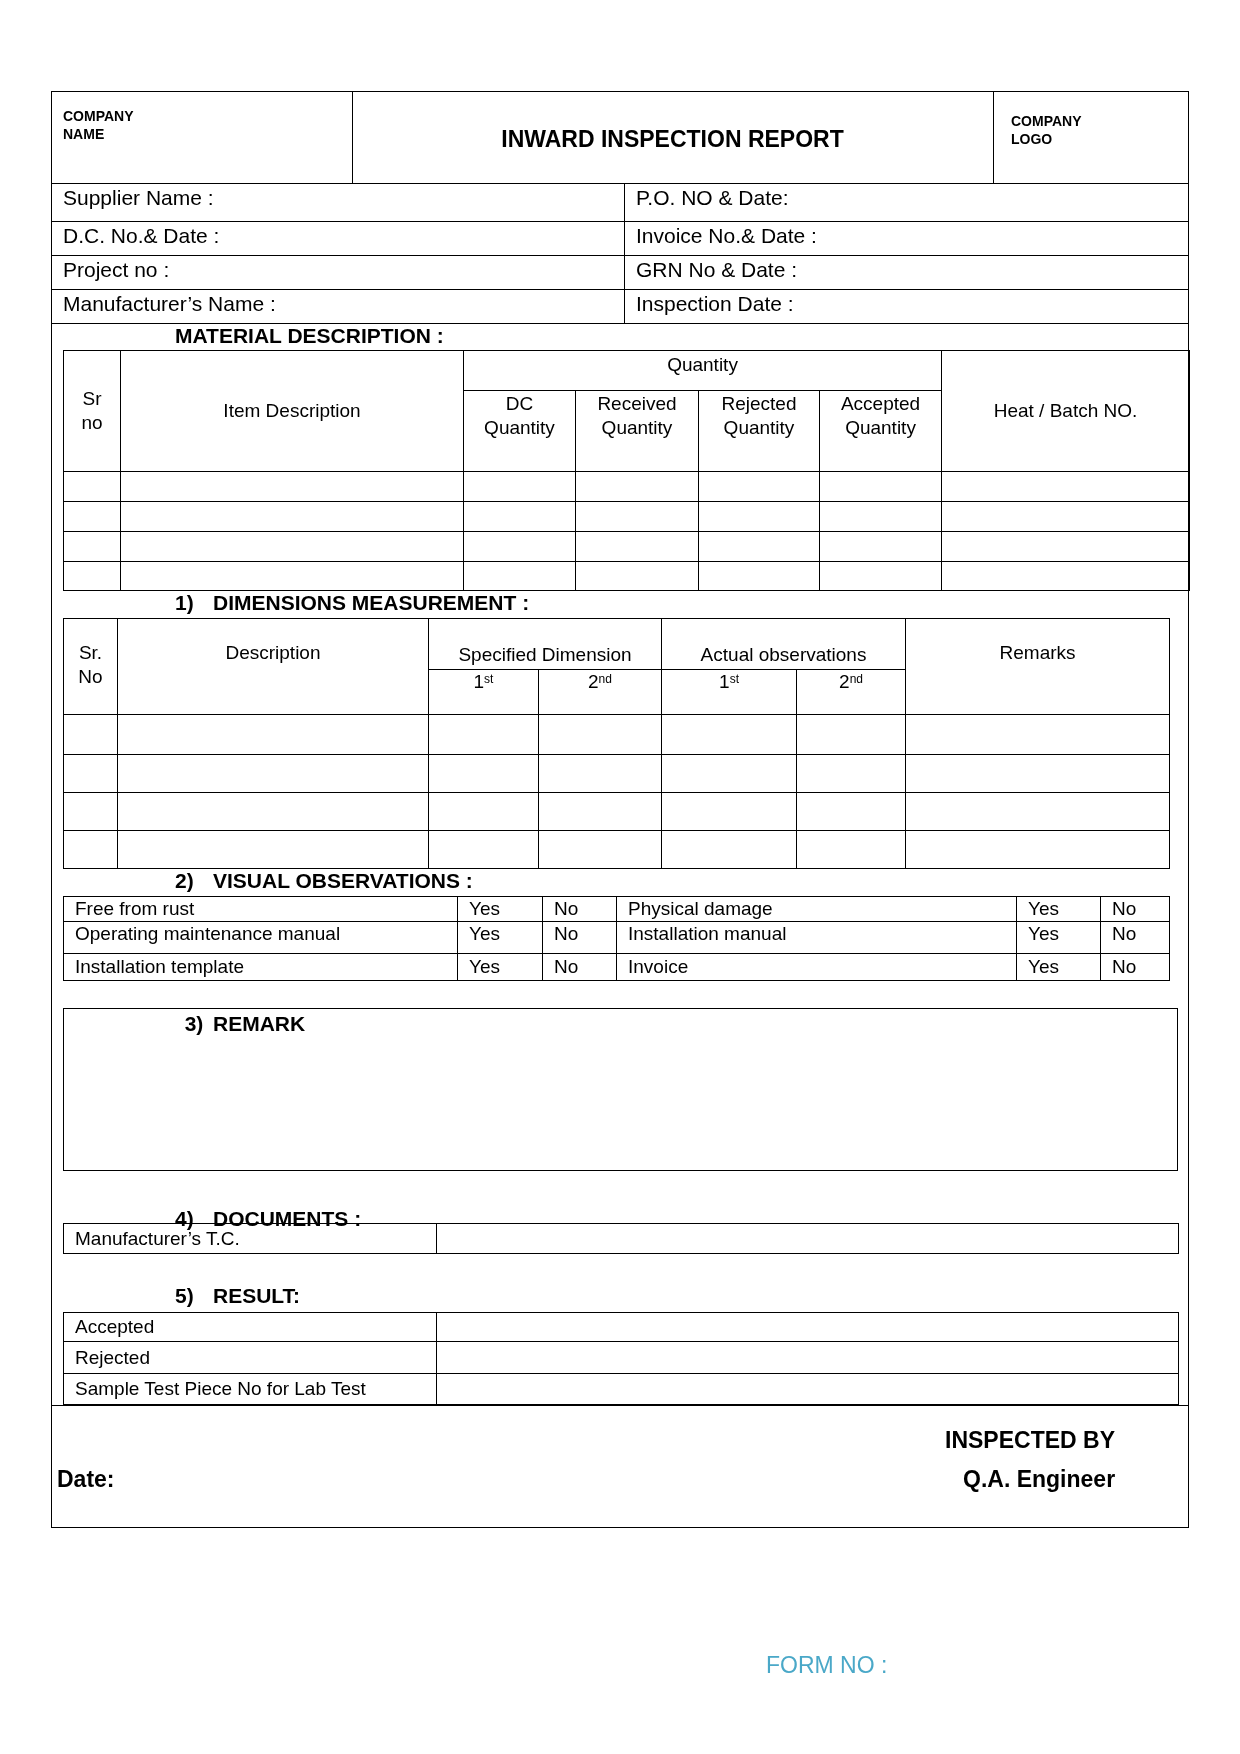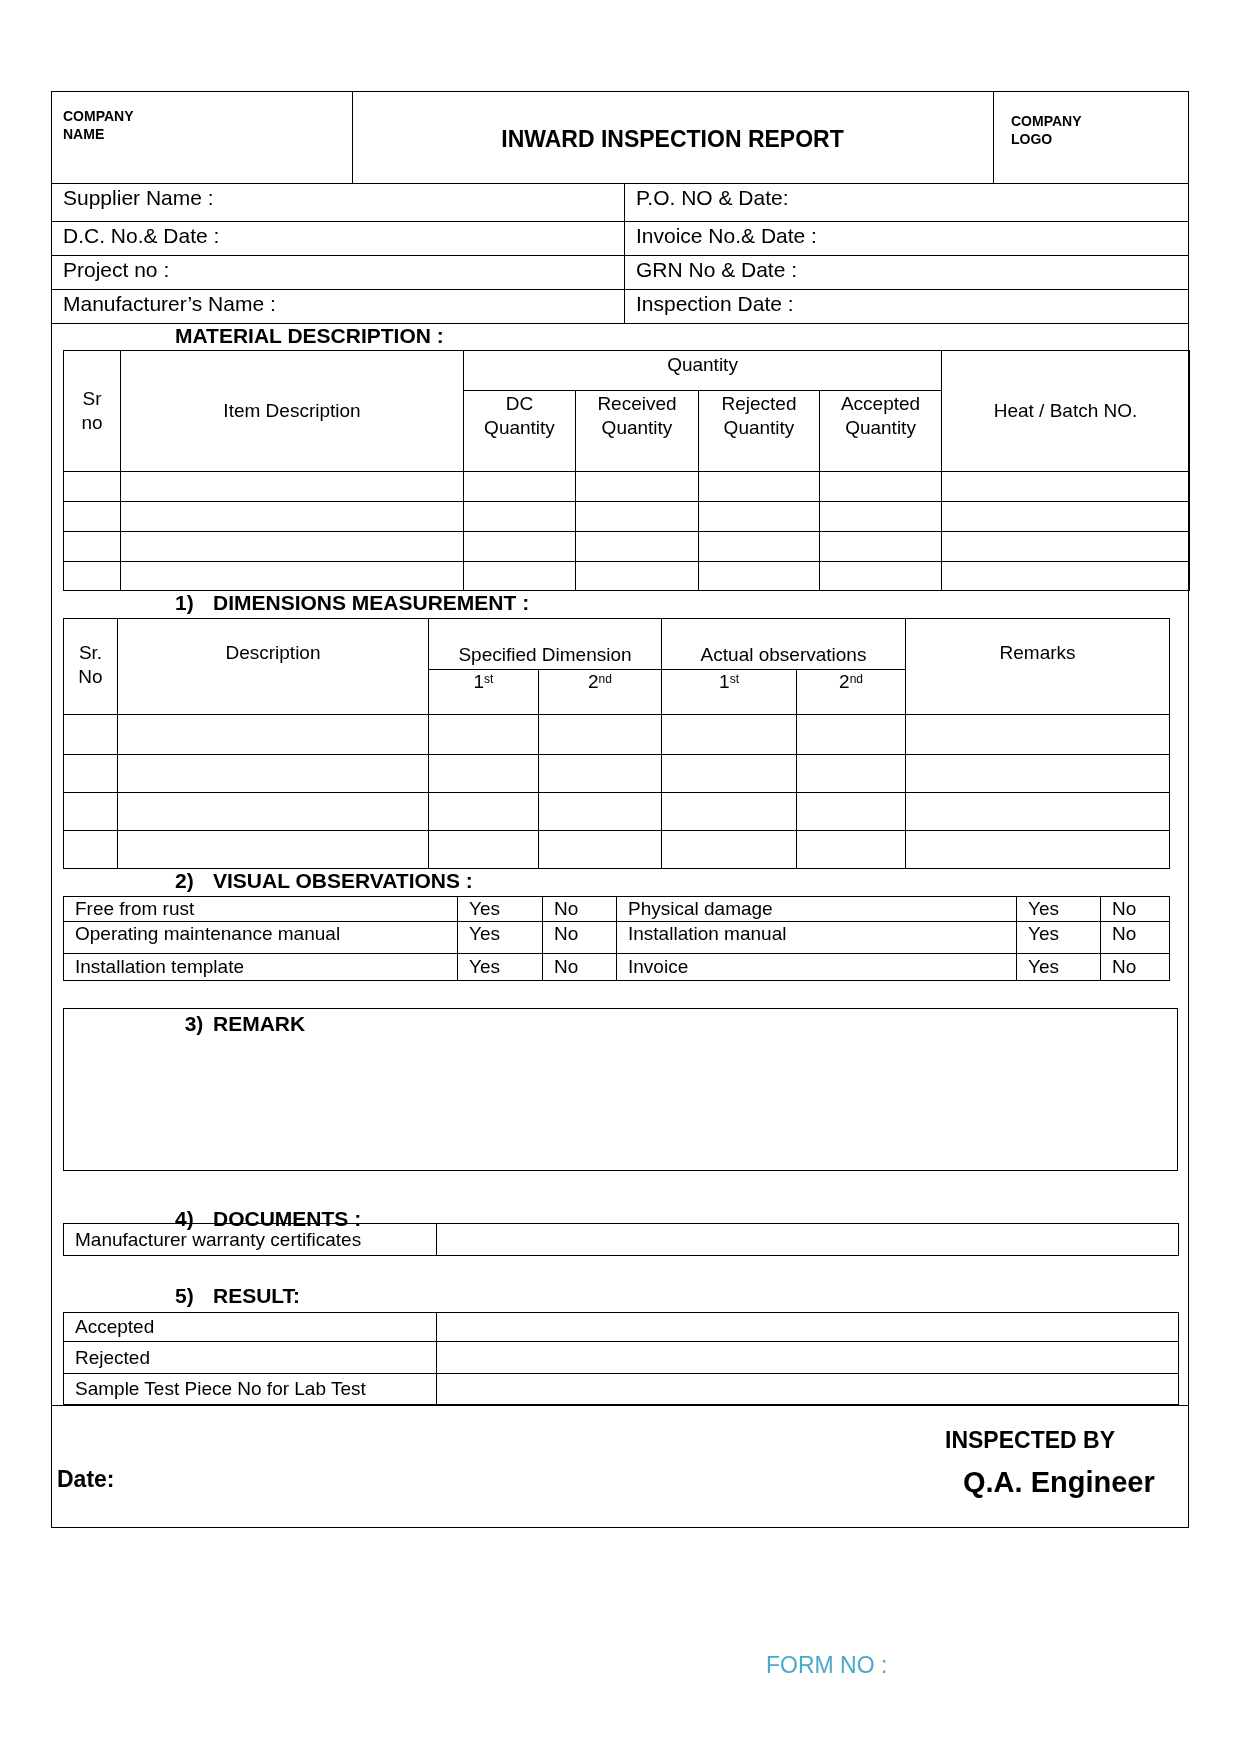--- a/index.html
+++ b/index.html
@@ -226,22 +226,22 @@
 <div class="abs sec" style="left:175px; top:1012px;text-align:center;"><span class="num">3)</span><span>REMARK</span></div>
 <div class="abs" style="left:63px; top:1008px; width:1115px; height:163px; border:1.5px solid #000;"></div>
 
 <div class="abs sec" style="left:175px; top:1196px;margin-top:11px;"><span class="num">4)</span><span>DOCUMENTS :</span></div>
 <table style="left:63px; top:1223px; width:1115px;">
   <colgroup>
       <col style="width:373px">
       <col style="width:742px">
     </colgroup>
   <tbody>
-  <tr style="height:32px;">
-    <td class="l">Manufacturer warranty certificates</td>
+      <tr style="height:30px;">
+    <td class="l">Manufacturer’s T.C.</td>
     <td></td>
   </tr>
 </tbody>
   </table>
 
 <div class="abs sec" style="left:175px; top:1284px;"><span class="num">5)</span><span>RESULT:</span></div>
 <table style="left:63px; top:1312px; width:1115px;">
   <colgroup>
       <col style="width:373px">
       <col style="width:742px">
@@ -258,15 +258,15 @@
   <tr style="height:31px;">
     <td class="l">Sample Test Piece No for Lab Test</td>
     <td></td>
   </tr>
 </tbody>
   </table>
 
 <div class="hline" style="left:51px; top:1405px; width:1138px;"></div>
 <div class="abs sec" style="left:945px; top:1407px; font-size:23px;margin-top:20px;">INSPECTED BY</div>
 <div class="abs sec" style="left:57px; top:1466px; font-size:23px;">Date:</div>
-<div class="abs sec" style="left:963px; top:1466px; font-size:29px;">Q.A. Engineer</div>
+<div class="abs sec" style="left:963px; top:1466px; font-size:23px;">Q.A. Engineer</div>
 
 <div class="abs form-no" style="left:766px; top:1652px;">FORM NO :</div>
 
 </body></html>

